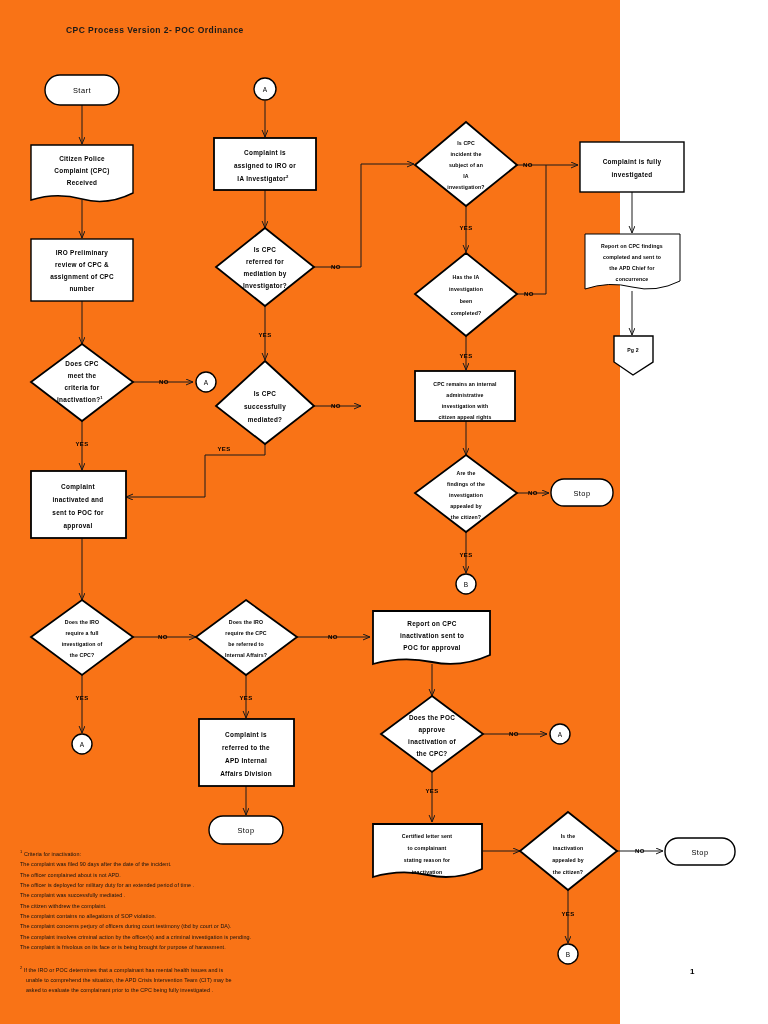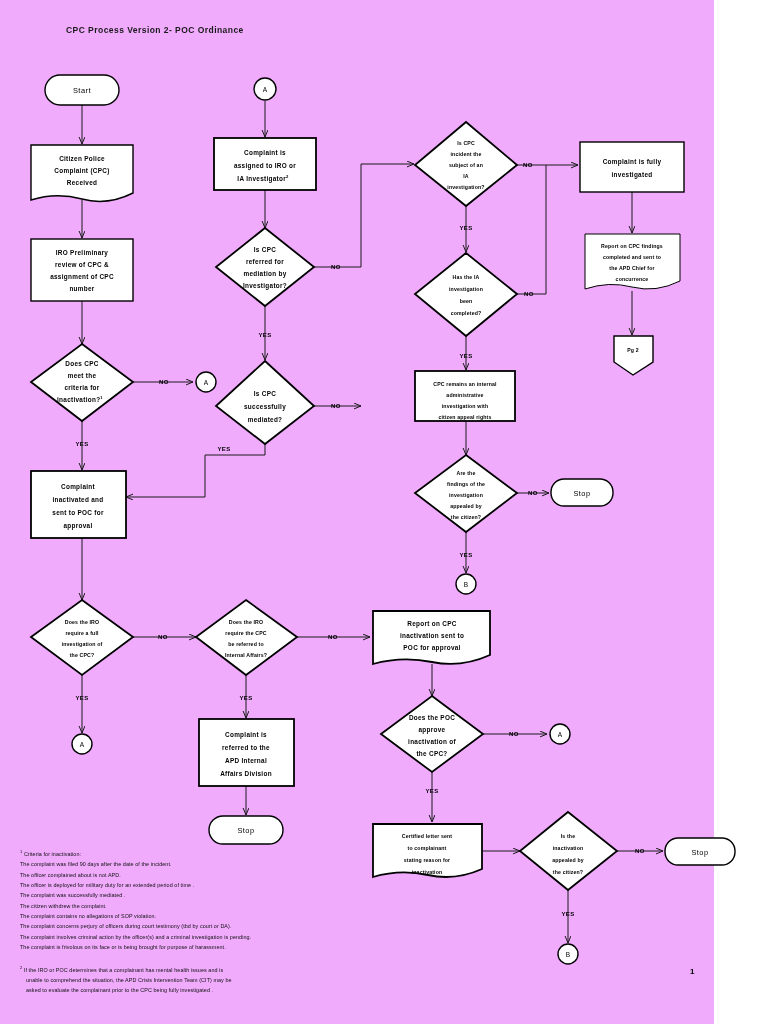--- a/index.html
+++ b/index.html
@@ -3,21 +3,21 @@
 <meta charset="utf-8">
 <style>
   html,body{margin:0;padding:0;background:#ffffff;}
   body{
     width:768px;height:1024px;
     font-family:"Liberation Sans","DejaVu Sans",sans-serif;
     color:#000000;
     position:relative;
     overflow:hidden;
   }
-  #page{position:relative;width:714px;height:1024px;background:#f0abfc;}
+  #page{position:relative;width:620px;height:1024px;background:#f97316;}
   #doc-title{
     position:absolute;left:66px;top:25px;
     font-size:8.5px;font-weight:bold;letter-spacing:.45px;
     color:#1a1a1a;white-space:nowrap;
   }
   svg#flow{position:absolute;left:0;top:0;width:768px;height:1024px;}
   svg#flow text{font-family:"Liberation Sans","DejaVu Sans",sans-serif;fill:#000;}
   .shp{fill:#ffffff;stroke:#000000;}
   .shp-thin{stroke-width:1;}
   .shp-med{stroke-width:1.4;}

